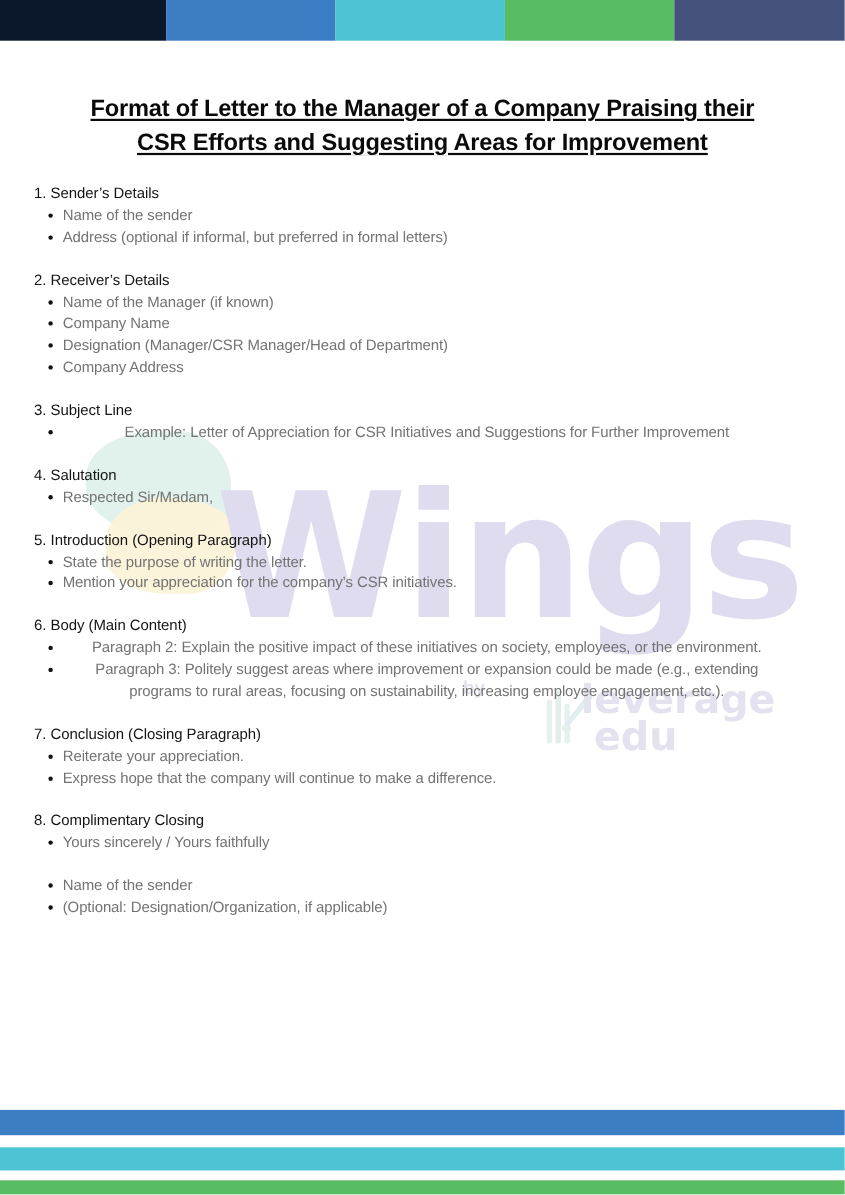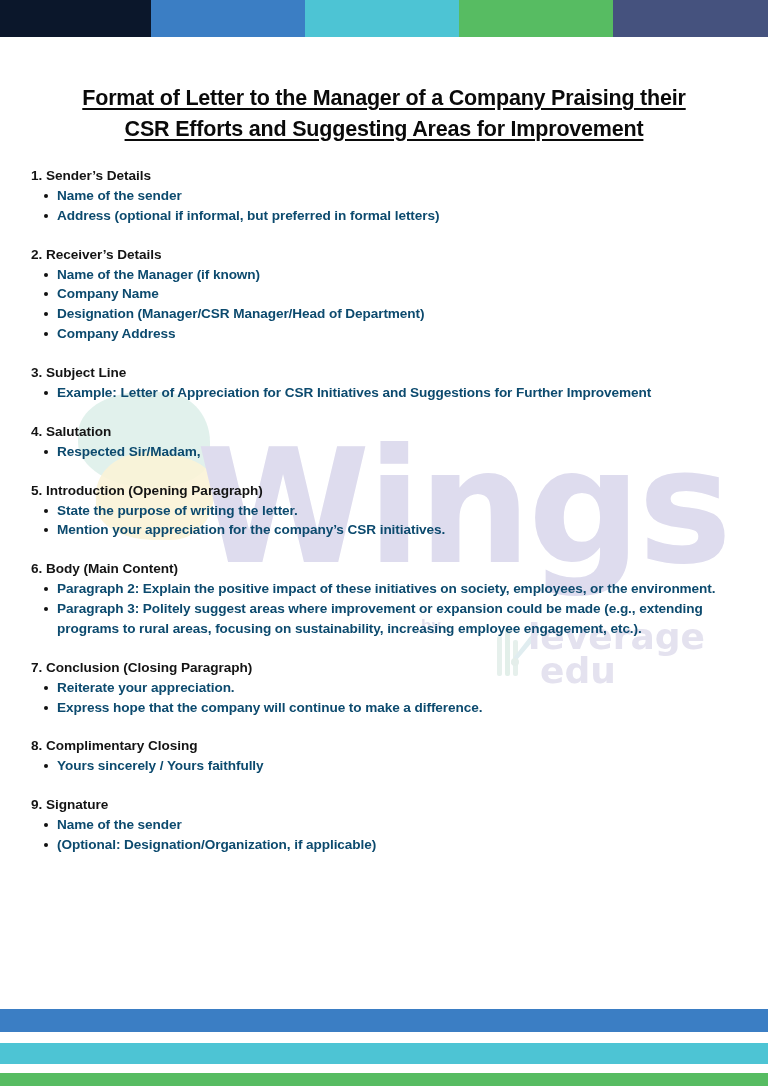--- a/index.html
+++ b/index.html
@@ -130,48 +130,48 @@
     position: absolute;
     left: 31px; top: 166px;
     width: 706px;
   }
 
   .section { margin-bottom: 19px; }
   .section:last-child { margin-bottom: 0; }
 
   .sec-head {
     font-size: 13.6px;
-    font-weight: 700;
+    font-weight: 400;
     color: #141414;
     line-height: 1.47;
     letter-spacing: -0.05px;
   }
 
   .bullets {
     list-style: none;
     margin: 0; padding: 0;
   }
   .bullets li {
     position: relative;
     padding-left: 26px;
     font-size: 13.6px;
-    font-weight: 700;
-    color: #0c4a6e;
+    font-weight: 400;
+    color: #737373;
     line-height: 1.46;
     letter-spacing: -0.08px;
   }
   .bullets li::before {
     content: "";
     position: absolute;
     left: 13px; top: 8px;
     width: 4px; height: 4px;
     border-radius: 50%;
     background: #111111;
   }
-  .bullets li.wide { padding-right: 18px; }
+  .bullets li.wide { padding-right: 18px; text-align: center; }
 </style>
 </head>
 <body>
 
 <div class="topbar" id="topbar">
     <div class="topbar-seg" style="width: 151px; background: rgb(11, 23, 43);"></div>
     <div class="topbar-seg" style="width: 154px; background: rgb(59, 126, 196);"></div>
     <div class="topbar-seg" style="width: 154px; background: rgb(77, 196, 212);"></div>
     <div class="topbar-seg" style="width: 154px; background: rgb(87, 188, 98);"></div>
     <div class="topbar-seg" style="width: 155px; background: rgb(69, 82, 126);"></div>
@@ -250,21 +250,20 @@
           <li>Express hope that the company will continue to make a difference.</li>
         </ul>
       </div>
       <div class="section">
         <div class="sec-head">8. Complimentary Closing</div>
         <ul class="bullets">
           <li>Yours sincerely / Yours faithfully</li>
         </ul>
       </div>
       <div class="section">
-        <div class="sec-head">9. Signature</div>
         <ul class="bullets">
           <li>Name of the sender</li>
           <li>(Optional: Designation/Organization, if applicable)</li>
         </ul>
       </div>
     </div>
 
 </div>
 
 <div class="bottom-bar b1" style="background: rgb(59, 126, 196);"></div>

